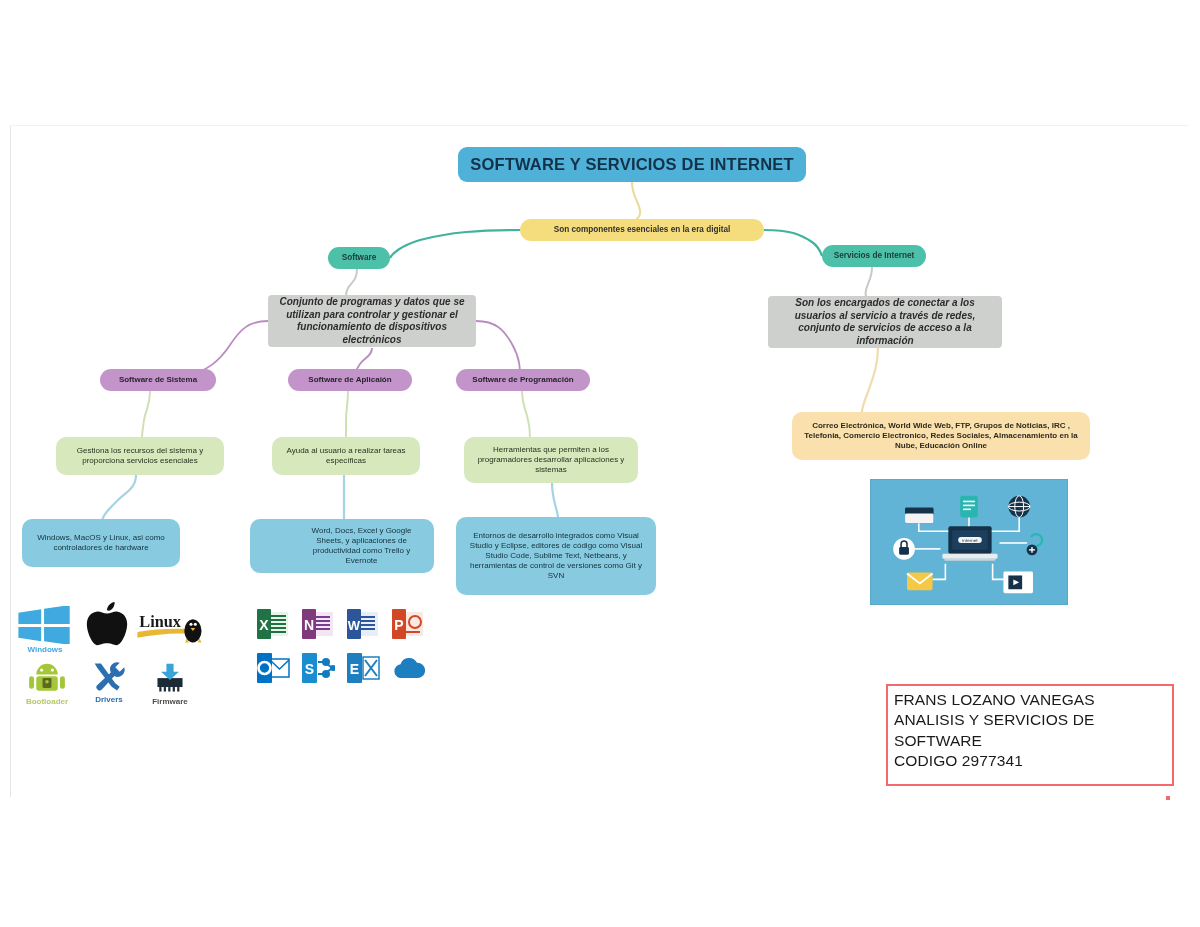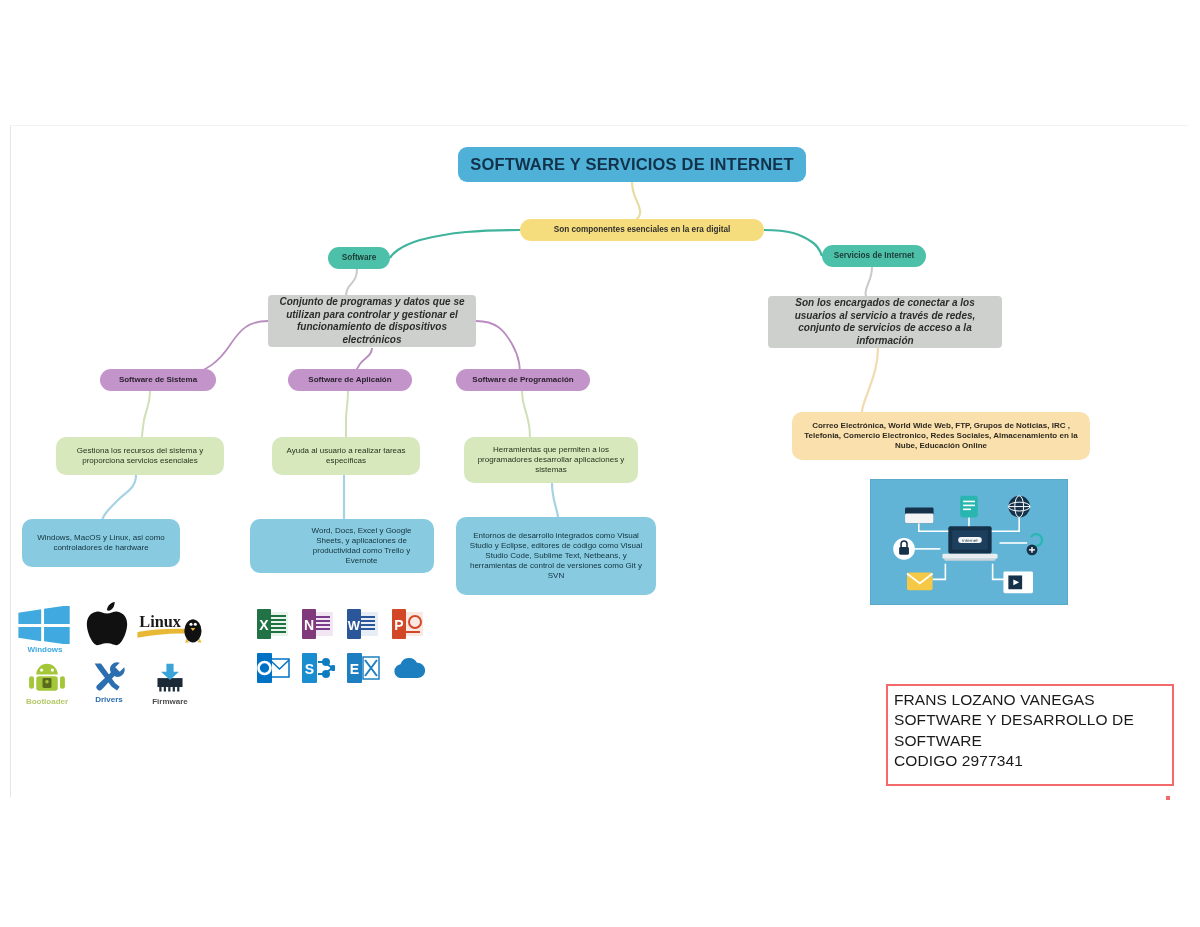--- a/index.html
+++ b/index.html
@@ -456,19 +456,19 @@
     </div>
     <div class="office-tile" style="left:135px;top:44px;">
       <svg viewBox="0 0 34 32">
         <path d="M9 26 a7 7 0 0 1 0.5 -13.8 a9 9 0 0 1 16.5 -1.4 a6.5 6.5 0 0 1 1 15.2 Z" fill="#1e7fc0"></path>
       </svg>
     </div>
   </div>
 
   <div class="namebox">
     <div>FRANS LOZANO VANEGAS</div>
-    <div>SOFTWARE Y DESARROLLO DE</div>
+    <div>ANALISIS Y SERVICIOS DE</div>
     <div>SOFTWARE</div>
     <div>CODIGO 2977341</div>
   </div>
   <div class="dot-mark"></div>
 
 </div>
 
 </body></html>

